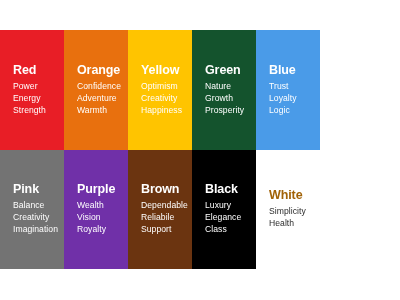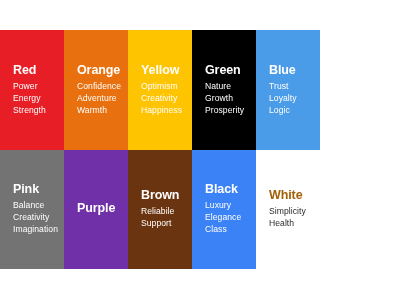--- a/index.html
+++ b/index.html
@@ -98,21 +98,21 @@
     <div class="swatch on-dark" style="background: rgb(255, 196, 0);">
       <div class="swatch-inner">
         <div class="swatch-title">Yellow</div>
         <ul class="trait-list">
           <li class="trait-item">Optimism</li>
           <li class="trait-item">Creativity</li>
           <li class="trait-item">Happiness</li>
         </ul>
       </div>
     </div>
-    <div class="swatch on-dark" style="background: #000000;">
+    <div class="swatch on-dark" style="background: #14532d;">
       <div class="swatch-inner">
         <div class="swatch-title">Green</div>
         <ul class="trait-list">
           <li class="trait-item">Nature</li>
           <li class="trait-item">Growth</li>
           <li class="trait-item">Prosperity</li>
         </ul>
       </div>
     </div>
     <div class="swatch on-dark" style="background: rgb(74, 155, 232);">
@@ -131,32 +131,38 @@
         <ul class="trait-list">
           <li class="trait-item">Balance</li>
           <li class="trait-item">Creativity</li>
           <li class="trait-item">Imagination</li>
         </ul>
       </div>
     </div>
     <div class="swatch on-dark" style="background: rgb(112, 48, 168); padding-left: 45px;">
       <div class="swatch-inner">
         <div class="swatch-title">Purple</div>
+        <ul class="trait-list">
+          <li class="trait-item">Wealth</li>
+          <li class="trait-item">Vision</li>
+          <li class="trait-item">Royalty</li>
+        </ul>
       </div>
     </div>
     <div class="swatch on-dark" style="background: rgb(107, 52, 16);">
       <div class="swatch-inner">
         <div class="swatch-title">Brown</div>
         <ul class="trait-list">
+          <li class="trait-item">Dependable</li>
           <li class="trait-item">Reliabile</li>
           <li class="trait-item">Support</li>
         </ul>
       </div>
     </div>
-    <div class="swatch on-dark" style="background: #3b82f6;">
+    <div class="swatch on-dark" style="background: #000000;">
       <div class="swatch-inner">
         <div class="swatch-title">Black</div>
         <ul class="trait-list">
           <li class="trait-item">Luxury</li>
           <li class="trait-item">Elegance</li>
           <li class="trait-item">Class</li>
         </ul>
       </div>
     </div>
     <div class="swatch on-light" style="background: rgb(255, 255, 255);">

